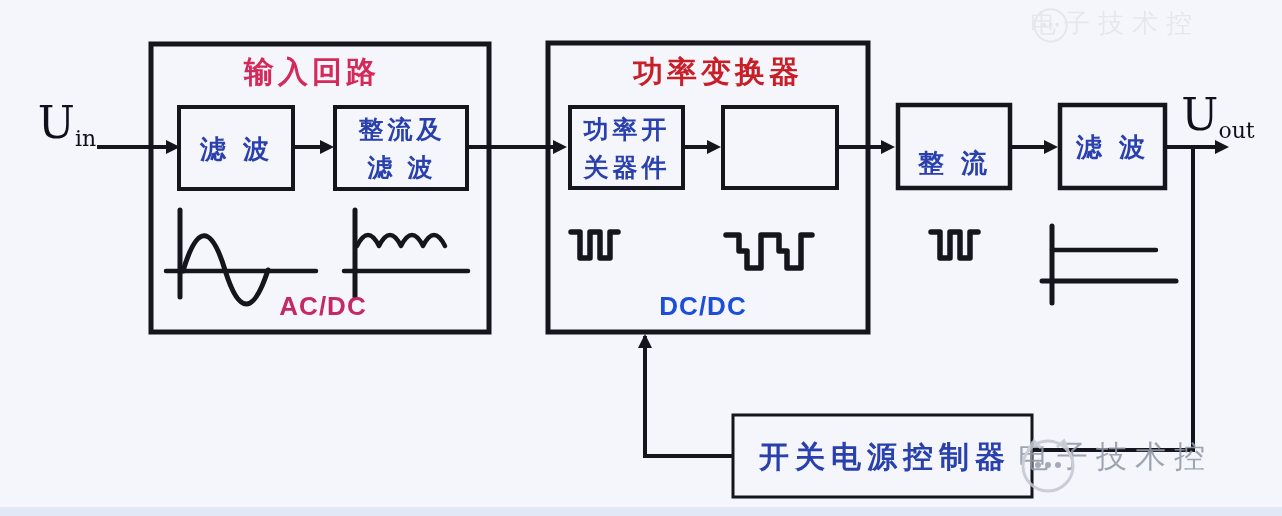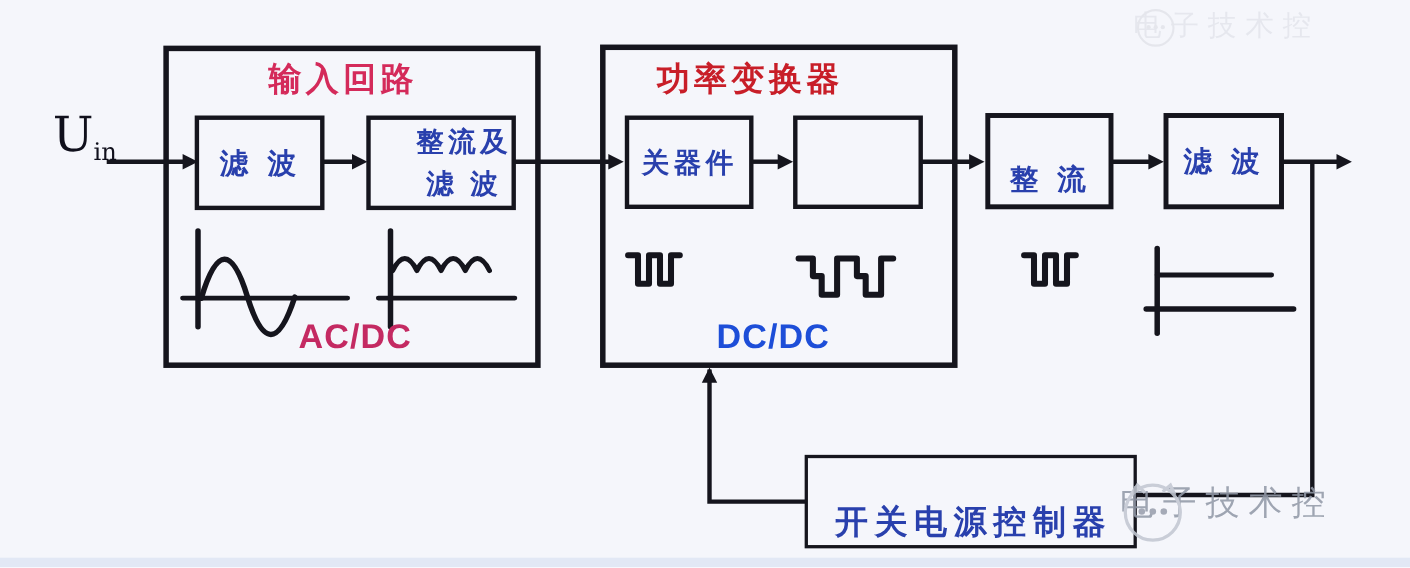--- a/index.html
+++ b/index.html
@@ -10,21 +10,21 @@
   }
   #bottom-strip{position:absolute;left:0;bottom:0;width:1282px;height:9px;background:#e2e8f5;}
   svg{position:absolute;left:0;top:0;}
   .label{position:absolute;transform:translate(-50%,-50%);white-space:nowrap;text-align:center;}
   .group-title{font-size:30px;font-weight:bold;letter-spacing:4px;}
   .t-input{color:#d42a5a;}
   .t-conv{color:#c81e28;}
   .block-label{font-size:26px;font-weight:bold;color:#2940ad;letter-spacing:5px;}
   .block-label-2{font-size:25px;font-weight:bold;color:#2940ad;letter-spacing:4px;line-height:38px;}
   .block-label-2 span{display:block;}
-  .tag{font-size:31px;font-weight:bold;letter-spacing:1px;}
+  .tag{font-size:26px;font-weight:bold;letter-spacing:1px;}
   .tag-acdc{color:#c42a62;}
   .tag-dcdc{color:#1d4ed8;}
   .u-label{font-family:"DejaVu Serif","Liberation Serif",serif;font-size:44px;color:#10101c;font-weight:500;}
   .u-label .sub{font-size:22px;vertical-align:-8px;letter-spacing:0;}
   .controller-label{font-size:30px;font-weight:bold;color:#2940ad;letter-spacing:6px;}
   .watermark{position:absolute;display:flex;align-items:center;gap:6px;color:#939aa8;text-align:center;}
   .watermark .wm-text{font-size:31px;letter-spacing:8px;font-weight:500;}
   #watermark-bottom{left:1018px;top:436px;opacity:0.88;}
   #watermark-top{left:1030px;top:6px;opacity:0.15;}
 </style>
@@ -86,45 +86,47 @@
         <path d="M 931,232 h 9 v 26 h 10 v -26 h 10 v 26 h 10 v -26 h 8" stroke-width="5.5"></path>
         <g>
           <line x1="1052" y1="226" x2="1052" y2="303"></line>
           <line x1="1052" y1="250" x2="1156" y2="250" stroke-width="4.5"></line>
           <line x1="1042" y1="281" x2="1176" y2="281" stroke-width="5"></line>
         </g>
       </g>
     </g>
   </svg>
 
-  <div class="label u-label" style="left:77px;top:124px;"><span>U</span><span class="sub">in</span></div>
+  <div class="label u-label" style="left:67px;top:124px;"><span>U</span><span class="sub">in</span></div>
 
+  <div class="label u-label" style="left:1218px;top:116px;"><span>U</span><span class="sub">out</span></div>
 
   <div class="label group-title t-input" style="left:312px;top:72px;">输入回路</div>
-  <div class="label group-title t-conv" style="left:682px;top:72px;">功率变换器</div>
+  <div class="label group-title t-conv" style="left:718px;top:72px;">功率变换器</div>
 
   <div class="label block-label" style="left:237px;top:149px;">滤 波</div>
 
-  <div class="label block-label-2" style="left:402px;top:148px;margin-left:20px;">
+  <div class="label block-label-2" style="left:402px;top:148px;">
     <span>整流及</span>
     <span>滤 波</span>
   </div>
 
   <div class="label block-label-2" style="left:627px;top:148px;">
+    <span>功率开</span>
     <span>关器件</span>
   </div>
 
 
   <div class="label block-label" style="left:955px;top:147px;margin-top:16px;">整 流</div>
   <div class="label block-label" style="left:1113px;top:147px;">滤 波</div>
 
   <div class="label tag tag-acdc" style="left:323px;top:306px;">AC/DC</div>
   <div class="label tag tag-dcdc" style="left:703px;top:306px;">DC/DC</div>
 
-  <div class="label controller-label" style="left:885px;top:475px;text-align:right;">开关电源控制器</div>
+  <div class="label controller-label" style="left:885px;top:457px;text-align:right;">开关电源控制器</div>
 
   <div class="watermark" id="watermark-bottom">
     <svg width="58" height="62" viewBox="0 0 58 62">
       <circle cx="30" cy="30" r="25" fill="none" stroke="#c3c8d3" stroke-width="3"></circle>
       <path d="M 10,14 l 6,-9 7,7 M 50,14 l -4,-9 -7,6" fill="none" stroke="#c3c8d3" stroke-width="3"></path>
       <circle cx="20" cy="29" r="3" fill="#9aa0ae"></circle>
       <circle cx="30" cy="29" r="3" fill="#9aa0ae"></circle>
       <circle cx="40" cy="29" r="3" fill="#9aa0ae"></circle>
     </svg>
     <span class="wm-text">电子技术控</span>

